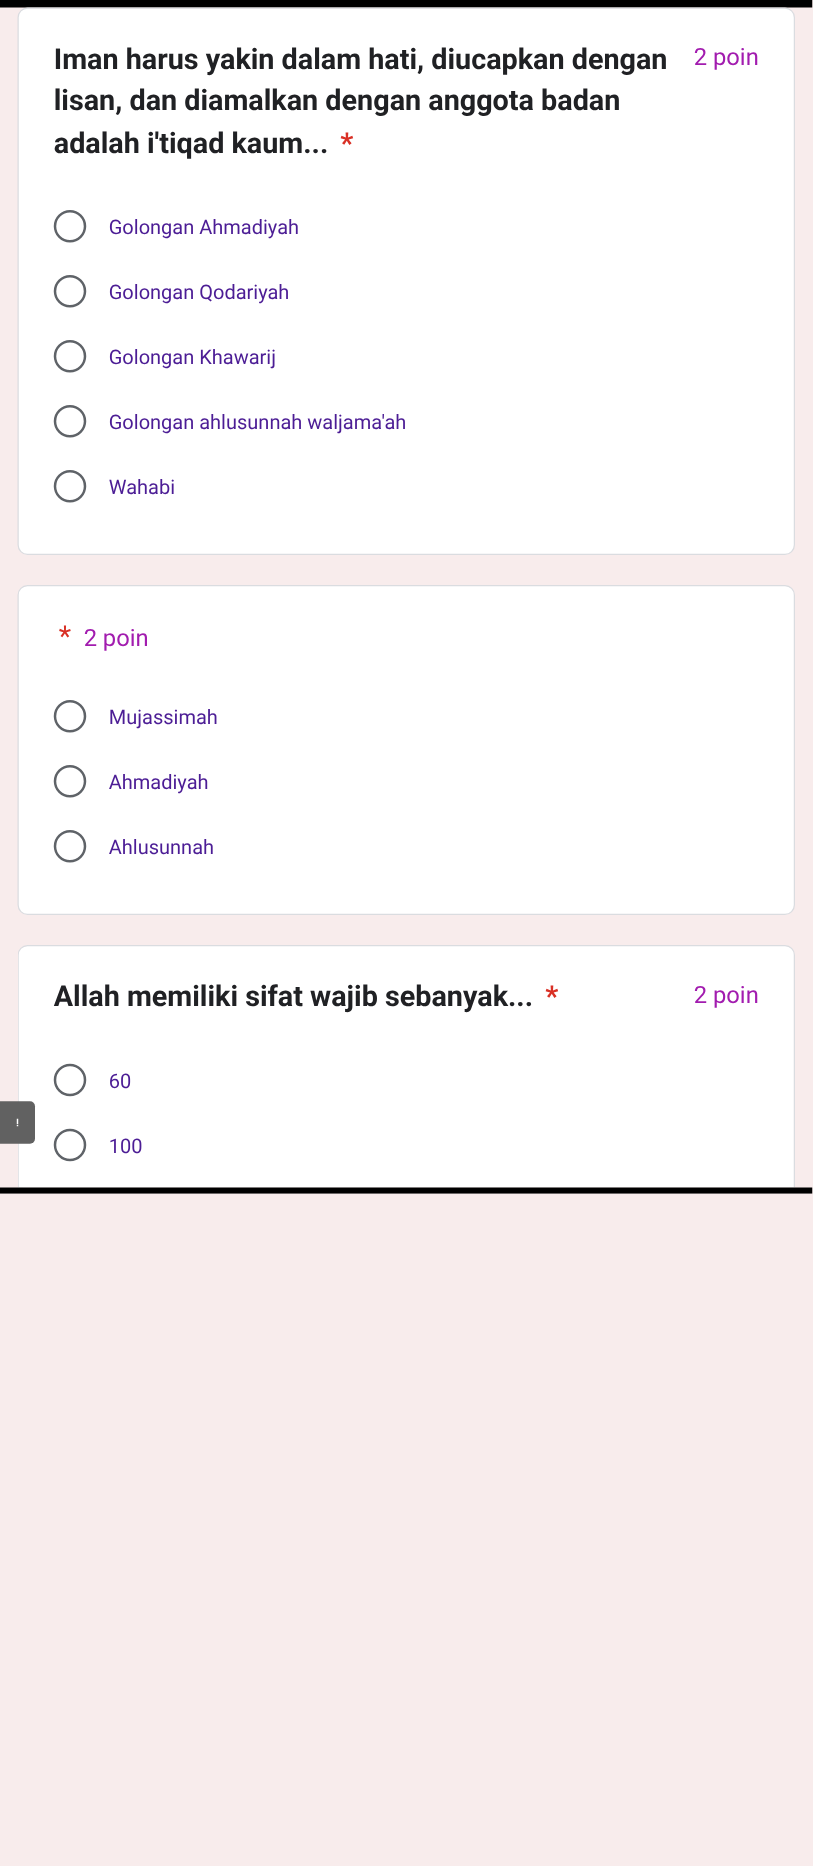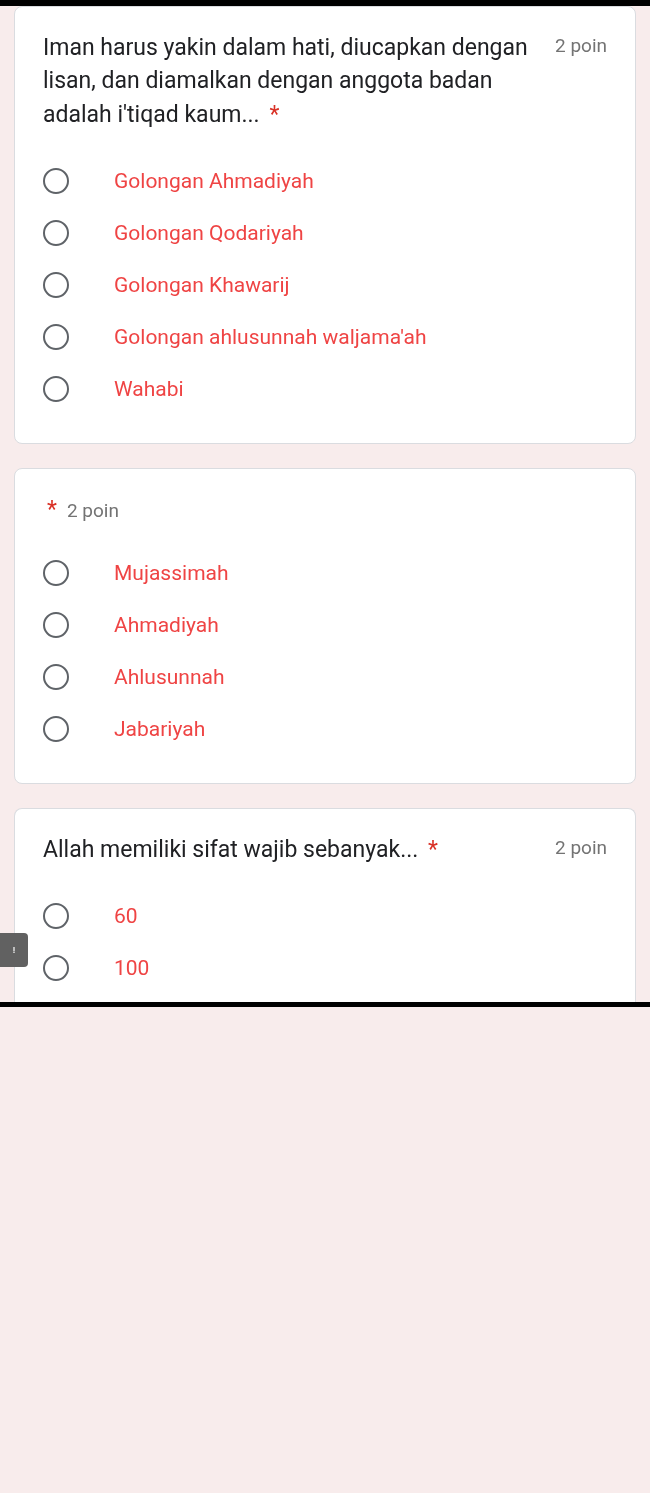--- a/index.html
+++ b/index.html
@@ -30,29 +30,29 @@
   .question-header {
     display: flex;
     align-items: flex-start;
     margin-bottom: 24px;
   }
   .question-text {
     flex: 1;
     font-size: 23px;
     color: #202124;
     line-height: 1.45;
-    font-weight: 400;
+    font-weight: 700;
   }
   .asterisk {
     color: #d93025;
     font-size: 23px;
     margin-left: 4px;
   }
   .points {
-    color: #737373;
+    color: #a21caf;
     font-size: 19px;
     margin-left: 10px;
     white-space: nowrap;
     padding-top: 3px;
   }
   .options {
     display: flex;
     flex-direction: column;
   }
   .option {
@@ -63,23 +63,22 @@
   }
   .radio {
     width: 26px;
     height: 26px;
     border: 2.5px solid #5f6368;
     border-radius: 50%;
     flex-shrink: 0;
     margin-right: 18px;
   }
   .option-label {
-    font-size: 21px;
-    color: #ef4444;
-    margin-left: 27px;
+    font-size: 16px;
+    color: #4c1d95;
   }
   .report-badge {
     position: absolute;
     left: 0;
     bottom: 40px;
     width: 28px;
     height: 34px;
     background: #616161;
     border-top-right-radius: 4px;
     border-bottom-right-radius: 4px;
@@ -142,24 +141,20 @@
       <span class="option-label">Mujassimah</span>
     </label>
     <label class="option">
       <span class="radio"></span>
       <span class="option-label">Ahmadiyah</span>
     </label>
     <label class="option">
       <span class="radio"></span>
       <span class="option-label">Ahlusunnah</span>
     </label>
-    <label class="option">
-      <span class="radio"></span>
-      <span class="option-label">Jabariyah</span>
-    </label>
   </div>
 </div>
 
 <div class="card" style="margin-bottom:0;border-bottom-left-radius:0;border-bottom-right-radius:0;border-bottom:none;padding-bottom:8px;">
   <div class="question-header">
     <span class="question-text">
       <span>Allah memiliki sifat wajib sebanyak...</span><span class="asterisk"> *</span>
     </span>
     <span class="points">2 poin</span>
   </div>

